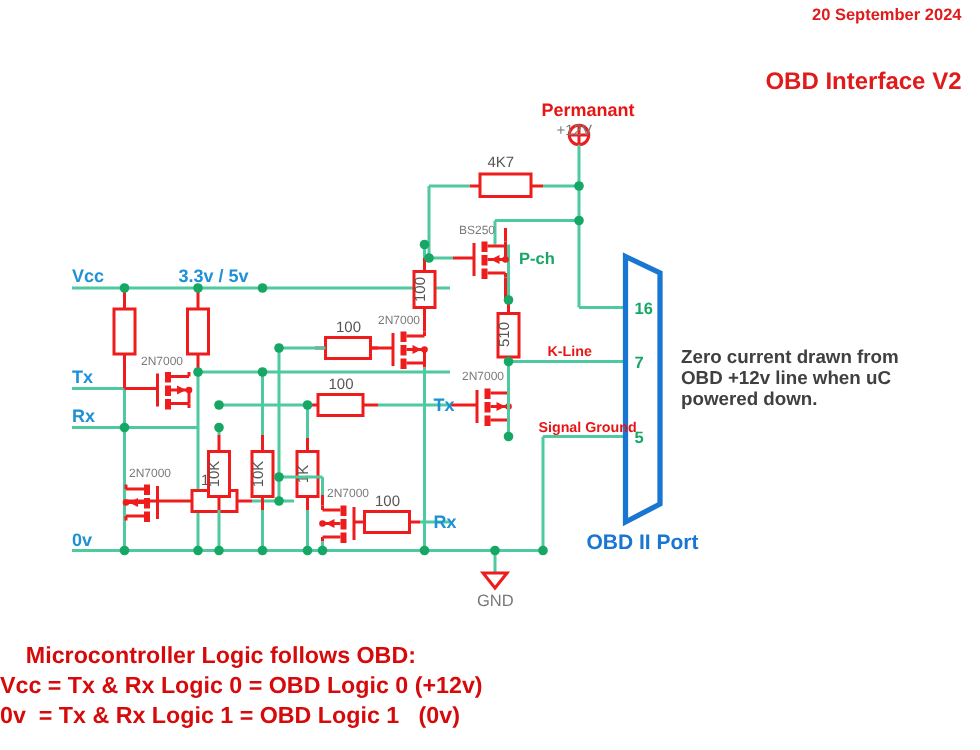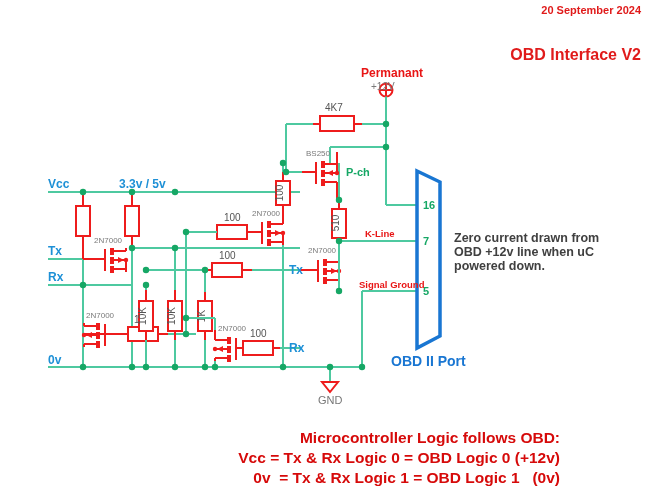--- a/index.html
+++ b/index.html
@@ -5,21 +5,21 @@
   html,body{margin:0;padding:0;background:#ffffff;}
   body{width:653px;height:500px;position:relative;overflow:hidden;
        font-family:"Liberation Sans", sans-serif;}
   #sheet{position:absolute;inset:0;}
   svg{position:absolute;top:0;left:0;width:653px;height:500px;}
   .hdr-date{position:absolute;right:12px;top:4px;color:#e01b1b;font-size:11px;font-weight:bold;}
   .hdr-title{position:absolute;right:12px;top:22px;color:#e01b1b;font-size:16px;font-weight:bold;margin-top:24px;}
   .note{position:absolute;left:454px;top:231px;color:#404040;font-size:12.5px;
         font-weight:bold;line-height:14px;white-space:pre;}
   .caption{position:absolute;left:0;top:428px;width:560px;color:#d60a0a;
-           font-size:15.5px;font-weight:bold;line-height:20px;text-align:right;white-space:pre;}
+           font-size:15.5px;font-weight:bold;line-height:20px;text-align:left;white-space:pre;}
 </style>
 </head>
 <body>
 
 <div id="sheet">
 
   <div class="hdr-date">20 September 2024</div>
   <div class="hdr-title">OBD Interface V2</div>
 
   <svg viewBox="0 0 653 500">

